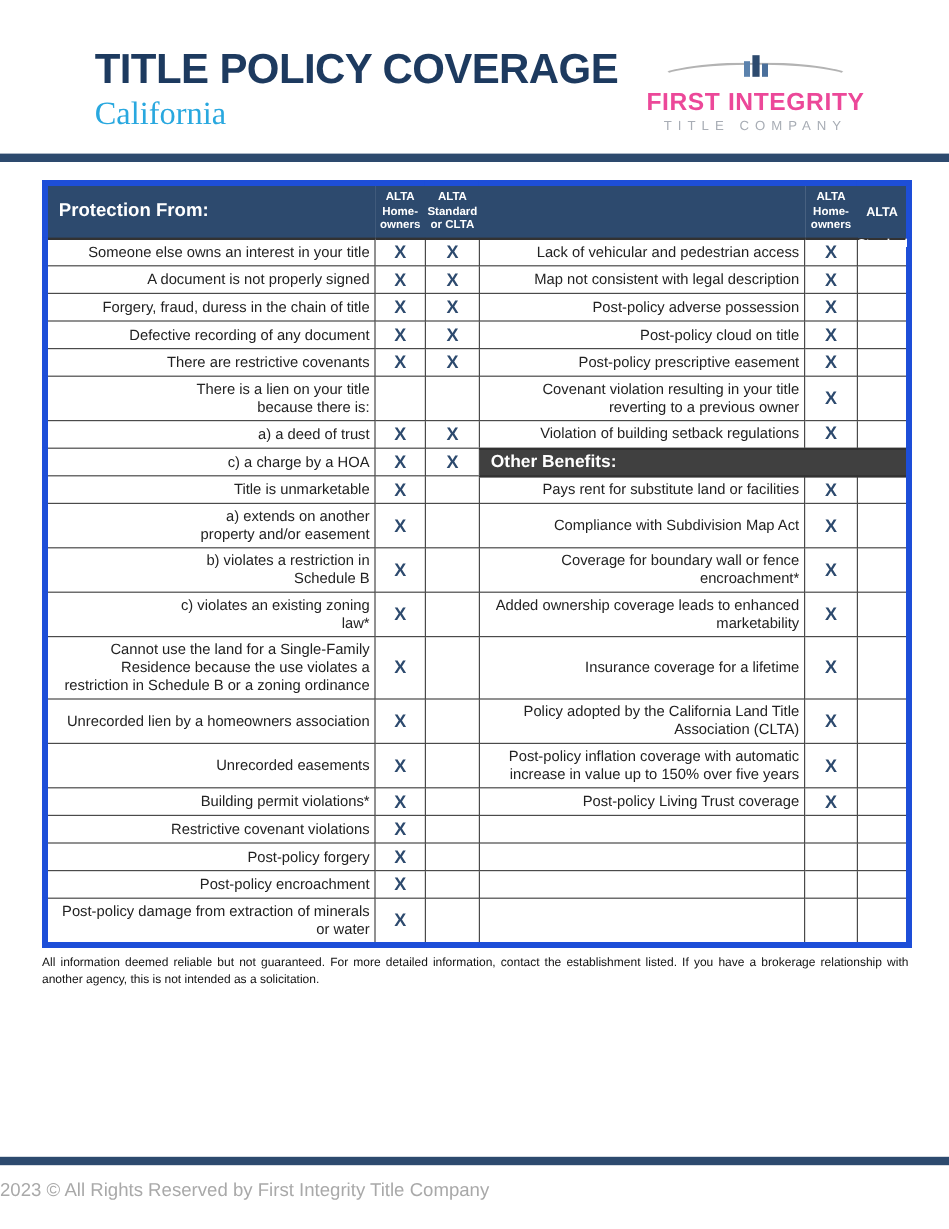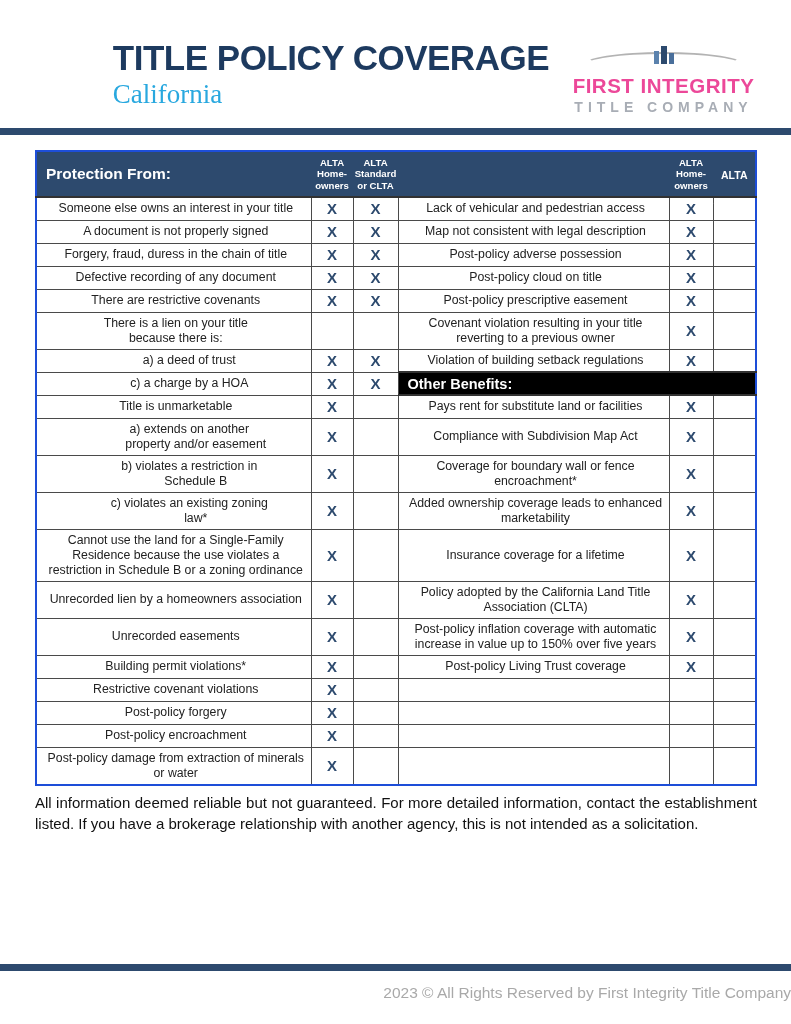--- a/index.html
+++ b/index.html
@@ -7,21 +7,21 @@
   body {
     width: 791px; height: 1024px;
     font-family: "Liberation Sans", sans-serif;
     position: relative; overflow: hidden;
   }
   .page { width: 791px; height: 1024px; position: relative; }
 
   
   .page-header {
     height: 128px; padding: 40px 35px 0 45px;
-    display: flex; justify-content: flex-end; align-items: flex-start; gap: 22px;
+    display: flex; justify-content: center; align-items: flex-start; gap: 22px;
   }
   .page-title {
     font-size: 35px; font-weight: 800; letter-spacing: -0.5px;
     color: #1d3a5f; font-stretch: condensed; line-height: 1.05;
     font-family: "Liberation Sans", sans-serif;
   }
   .page-subtitle {
     font-family: Liberation Serif, serif;
     font-size: 27px; color: #29a8df; margin-top: 2px; font-weight: 400;
   }
@@ -35,32 +35,31 @@
     display: flex; justify-content: center; align-items: flex-end; gap: 2px; }
   .logo-buildings i { display: block; }
   .b1 { width: 5px; height: 13px; background: #5b82ad; }
   .b2 { width: 6px; height: 18px; background: #2d4a6e; }
   .b3 { width: 5px; height: 11px; background: #4a6f9b; }
   .logo-name {
     font-size: 20.5px; font-weight: 700; color: #ec4899;
     letter-spacing: 0.5px; margin-top: 2px; white-space: nowrap;
   }
   .logo-tagline {
-    font-size: 14px; color: #a8adb5; letter-spacing: 5px; margin-top: 1px;
+    font-size: 11px; color: #a8adb5; letter-spacing: 5px; margin-top: 1px;
     white-space: nowrap;
-    font-weight: bold;
   }
 
   .divider { width: 791px; height: 7px; background: #2d4a6e; }
 
   
   .table-wrap { padding: 15px 35px 0 35px; }
   table.coverage {
     width: 720px; border-collapse: collapse; table-layout: fixed;
-    border: 2px solid #1d4ed8;
+    border: 5px solid #1d4ed8;
   }
   th, td { border: 1px solid #4a4a4a; }
   thead th {
     background: #2d4a6e; color: #fff; border: 1px solid #2d4a6e;
     border-bottom: 2px solid #323232; height: 46px;
   }
   th.ph {
     text-align: left; font-size: 15.5px; font-weight: 700;
     padding-left: 9px; vertical-align: middle;
   }
@@ -70,42 +69,42 @@
   }
   th.alta-last { vertical-align: bottom; position: relative; font-size: 10.5px; padding-bottom: 2px; overflow: visible; }
   .overflow-ghost {
     position: absolute; top: 100%; left: 0; right: 0; z-index: 3;
     color: #fff; font-size: 9.6px; font-weight: 700; line-height: 1.18;
     white-space: pre-line; text-align: center; pointer-events: none;
   }
   tbody td { background: #fff; height: 23px; vertical-align: middle; }
   td.desc {
     font-size: 12.3px; line-height: 1.22; color: #222;
-    padding: 3px 4px 3px 8px; white-space: pre-line; text-align: center; margin-left: 18px;
+    padding: 3px 4px 3px 8px; white-space: pre-line; text-align: right; margin-left: 18px;
   }
   td.desc.sub { padding-left: 48px; text-indent: -13px; }
   td.xcell {
     text-align: center; color: #2d4a6e; font-weight: 800; font-size: 15px;
   }
   td.benefits {
-    background: #000000; color: #fff; font-weight: 700; font-size: 14.5px;
+    background: #404040; color: #fff; font-weight: 700; font-size: 14.5px;
     text-align: left; padding-left: 9px; border-color: #2d4a6e;
     border-bottom: 2px solid #323232; border-top: 2px solid #323232;
   }
 
   
   .disclaimer {
     width: 722px; margin: 6px 0 0 35px;
-    font-size: 15px; line-height: 1.4; color: #111; text-align: justify;
+    font-size: 10px; line-height: 1.4; color: #111; text-align: justify;
     font-stretch: condensed;
   }
   .footer-divider { position: absolute; left: 0; top: 964px; width: 791px; height: 7px; background: #2d4a6e; }
   .footer-copyright {
     position: absolute; left: 0; top: 984px; width: 791px;
-    text-align: right; font-size: 15.5px; color: #a9a9a9; font-stretch: condensed;
+    text-align: left; font-size: 15.5px; color: #a9a9a9; font-stretch: condensed;
   }
 </style>
 </head>
 <body>
 
 <div class="page">
 
   <div class="page-header">
     <div>
       <div class="page-title">TITLE POLICY COVERAGE</div>

